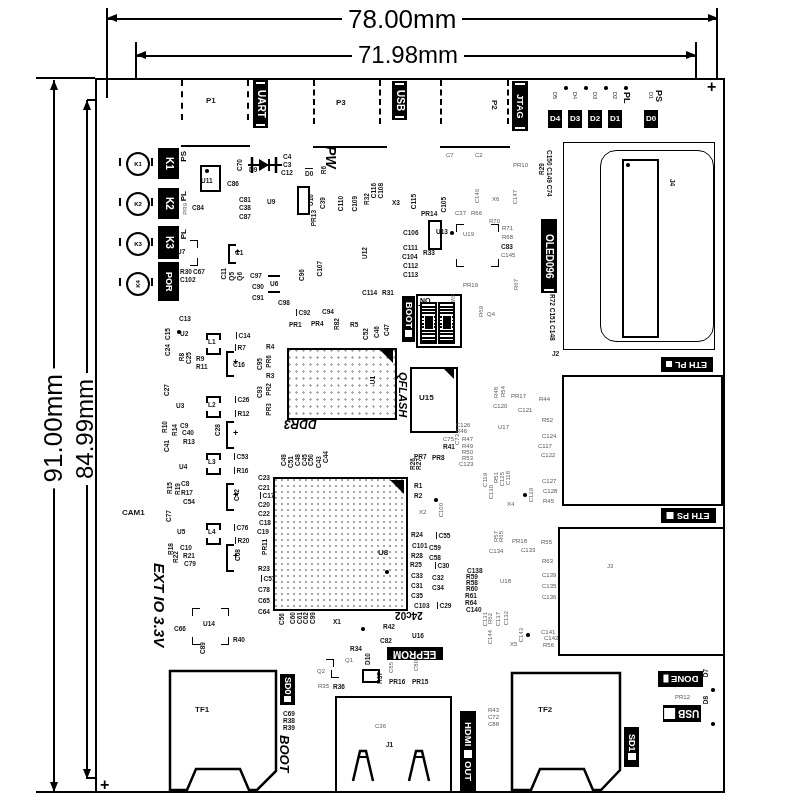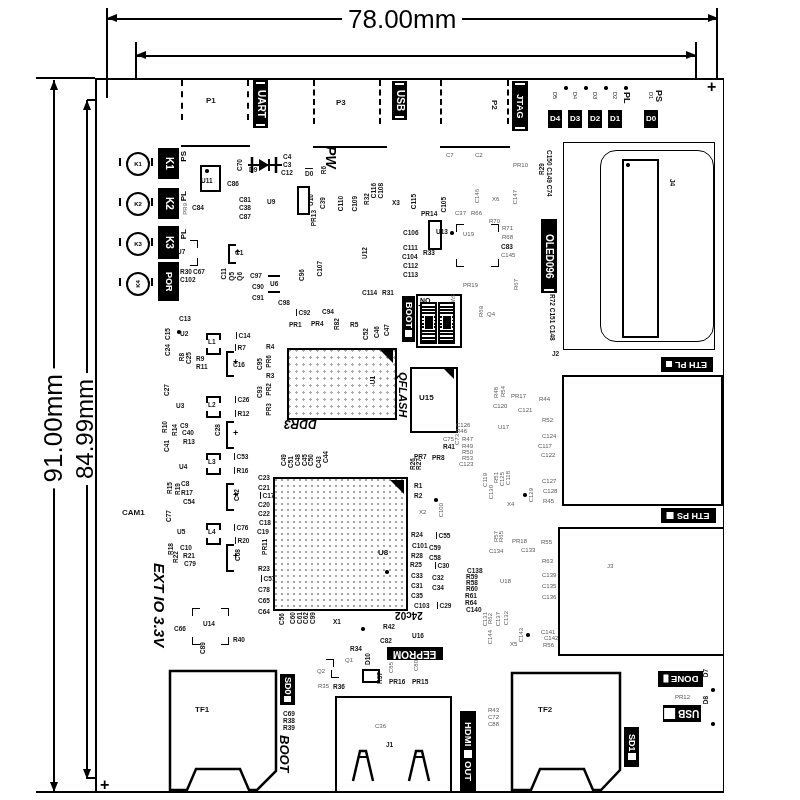--- a/index.html
+++ b/index.html
@@ -1,16 +1,16 @@
 <!DOCTYPE html>
 <html><head>
 <meta charset="utf-8">
 <style>
   html,body{margin:0;padding:0;background:#fff}
-  #root{position:relative;width:724px;height:800px;background:#fff;overflow:hidden;
+  #root{position:relative;width:800px;height:800px;background:#fff;overflow:hidden;
         font-family:"Liberation Sans",sans-serif;color:#000}
   .abs{position:absolute}
   .hl{position:absolute;height:2px;background:#000}
   .vl{position:absolute;width:2px;background:#000}
   .thin{background:#000}
   .dimlabel{position:absolute;background:#fff;padding:0 6px;font-family:"Liberation Sans",sans-serif;white-space:nowrap}
   .dimlabel.rot{writing-mode:vertical-rl;transform:rotate(180deg);padding:6px 0}
   .ar{position:absolute;width:0;height:0}
   .al{border-top:4.5px solid transparent;border-bottom:4.5px solid transparent;border-right:10px solid #000}
   .arr{border-top:4.5px solid transparent;border-bottom:4.5px solid transparent;border-left:10px solid #000}
@@ -67,20 +67,21 @@
   <div class="ar arr" style="left:708px;top:14px"></div>
   <div class="vl thin" style="left:106px;top:8px;height:90px"></div>
   <div class="vl thin" style="left:716px;top:8px;height:71px"></div>
   <div class="dimlabel" style="left:342px;top:4px;font-size:26px">78.00mm</div>
 
   <div class="hl" style="left:136px;top:55px;width:560px"></div>
   <div class="ar al" style="left:136px;top:51px"></div>
   <div class="ar arr" style="left:686px;top:51px"></div>
   <div class="vl thin" style="left:135px;top:42px;height:37px"></div>
   <div class="vl thin" style="left:695px;top:42px;height:37px"></div>
+  <div class="dimlabel" style="left:352px;top:41px;font-size:24px">71.98mm</div>
 
   <div class="vl thin" style="left:53px;top:80px;height:712px"></div>
   <div class="ar au" style="left:49.5px;top:80px"></div>
   <div class="ar ad" style="left:49.5px;top:782px"></div>
   <div class="hl" style="left:36px;top:77px;width:59px;height:1.5px"></div>
   <div class="hl" style="left:36px;top:791px;width:59px;height:1.5px"></div>
   <div class="dimlabel rot" style="left:38px;top:368px;font-size:26px">91.00mm</div>
 
   <div class="vl thin" style="left:86px;top:100px;height:679px"></div>
   <div class="ar au" style="left:82.5px;top:100px"></div>

